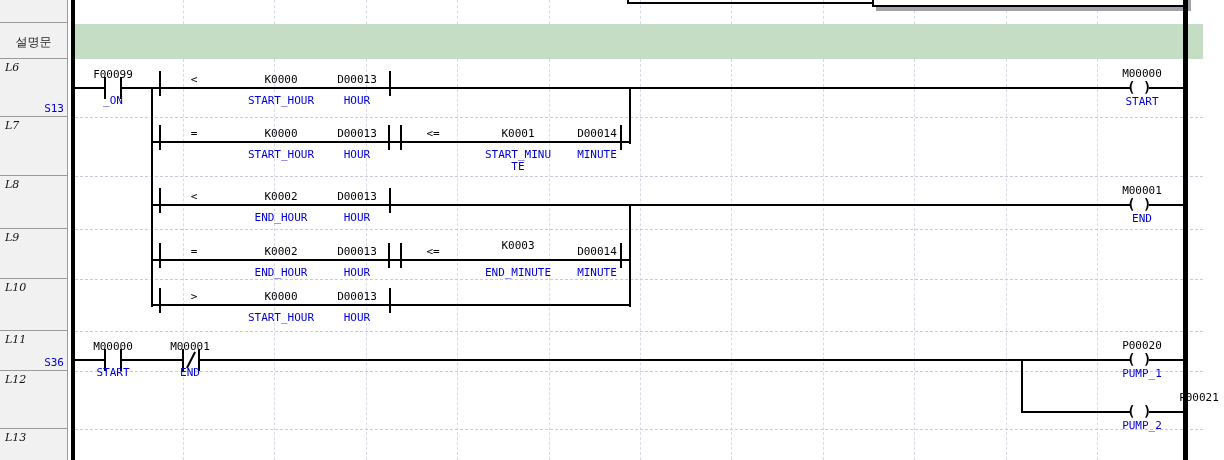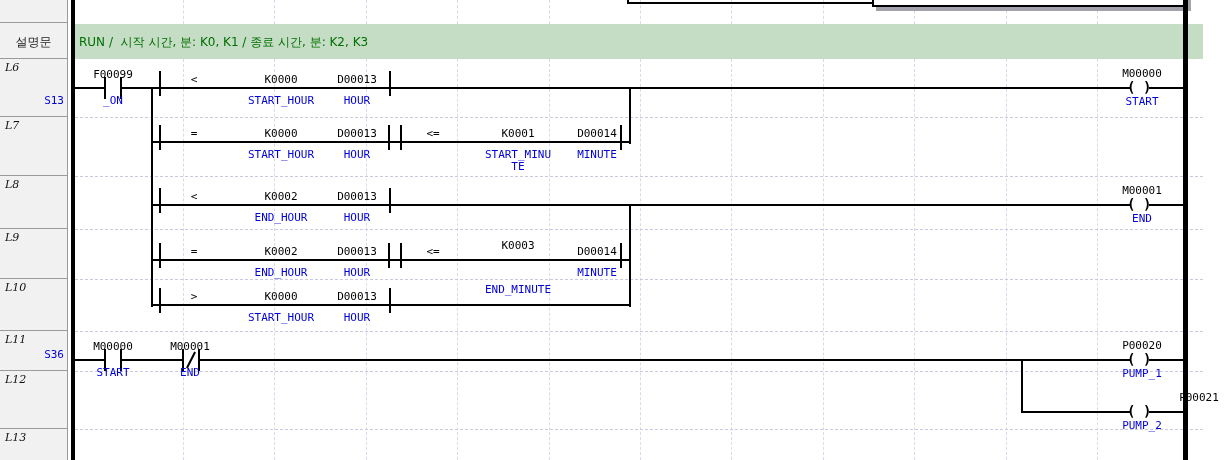--- a/index.html
+++ b/index.html
@@ -2,21 +2,21 @@
 <html><head>
 <meta charset="utf-8">
 <style>
   html,body{margin:0;padding:0;background:#ffffff;}
   #canvas{position:relative;width:1224px;height:460px;background:#ffffff;overflow:hidden;
           font-family:"DejaVu Sans",sans-serif;}
   
   .cell{position:absolute;left:0;width:68px;background:#f1f1f1;
         border-right:1px solid #9a9a9a;border-bottom:1px solid #9a9a9a;box-sizing:border-box;}
   .rlabel{position:absolute;left:5px;top:2px;font:italic 11px "DejaVu Serif",serif;color:#111;}
-  .step{position:absolute;right:3px;bottom:9px;font:11px "DejaVu Sans Mono",monospace;color:#0000d8;text-align:right;}
+  .step{position:absolute;right:3px;bottom:1px;font:11px "DejaVu Sans Mono",monospace;color:#0000d8;text-align:right;}
   .commentlabel{position:absolute;left:0;right:0;top:11px;text-align:center;
         font:12px "DejaVu Sans",sans-serif;color:#222;}
   
   .w{position:absolute;height:2px;background:#000;}
   .v{position:absolute;width:2px;background:#000;}
   .leg{position:absolute;width:2px;height:22px;background:#000;}
   .bk{position:absolute;width:2px;height:25px;background:#000;}
   .slash{position:absolute;width:2px;height:18px;background:#000;transform:rotate(27deg);}
   .addr{position:absolute;transform:translateX(-50%);font:11px/11px "DejaVu Sans Mono",monospace;
         color:#000;white-space:pre;}
@@ -64,21 +64,20 @@
     <div class="gh" style="top:117px"></div>
     <div class="gh" style="top:176px"></div>
     <div class="gh" style="top:229px"></div>
     <div class="gh" style="top:279px"></div>
     <div class="gh" style="top:331px"></div>
     <div class="gh" style="top:371px"></div>
     <div class="gh" style="top:429px"></div>
   </div>
 
   <div class="greenband"></div>
-  <div class="commenttext">RUN /  시작 시간, 분: K0, K1 / 종료 시간, 분: K2, K3</div>
 
   <div>
     <div class="cell" style="top:0;height:23px"></div>
     <div class="cell" style="top:23px;height:36px">
       <div class="commentlabel">설명문</div>
     </div>
     <div class="cell" style="top:59px;height:58px">
       <div class="rlabel">L6</div>
       <div class="step">S13</div>
     </div>
@@ -188,21 +187,21 @@
     <div class="bk" style="left:388px;top:243px"></div>
     <div class="op" style="left:194px;top:246px">=</div>
     <div class="addr" style="left:281px;top:246px">K0002</div>
     <div class="vn" style="left:281px;top:267px">END_HOUR</div>
     <div class="addr" style="left:357px;top:246px">D00013</div>
     <div class="vn" style="left:357px;top:267px">HOUR</div>
     <div class="bk" style="left:400px;top:243px"></div>
     <div class="bk" style="left:620px;top:243px"></div>
     <div class="op" style="left:433px;top:246px">&lt;=</div>
     <div class="addr" style="left:518px;top:240px">K0003</div>
-    <div class="vn" style="left:518px;top:284px">END_MINUTE</div>
+    <div class="vn" style="left:518px;top:267px">END_MINUTE</div>
     <div class="addr" style="left:597px;top:246px">D00014</div>
     <div class="vn" style="left:597px;top:267px">MINUTE</div>
     <div class="w" style="left:620px;top:259px;width:11px"></div>
   </div>
 
   <div>
     <div class="w" style="left:151px;top:304px;width:480px"></div>
     <div class="bk" style="left:159px;top:288px"></div>
     <div class="bk" style="left:389px;top:288px"></div>
     <div class="op" style="left:194px;top:291px">&gt;</div>

